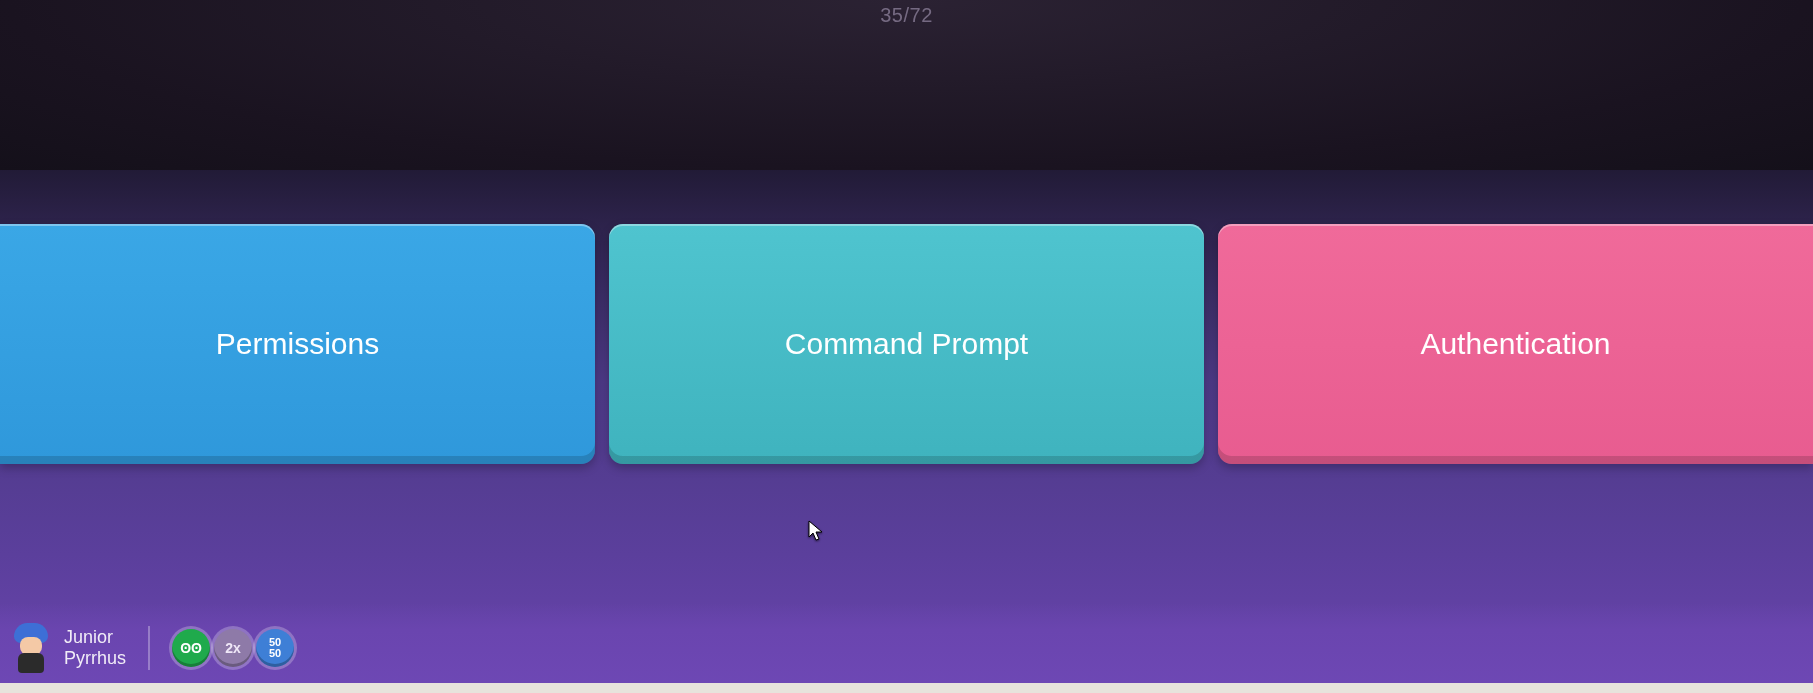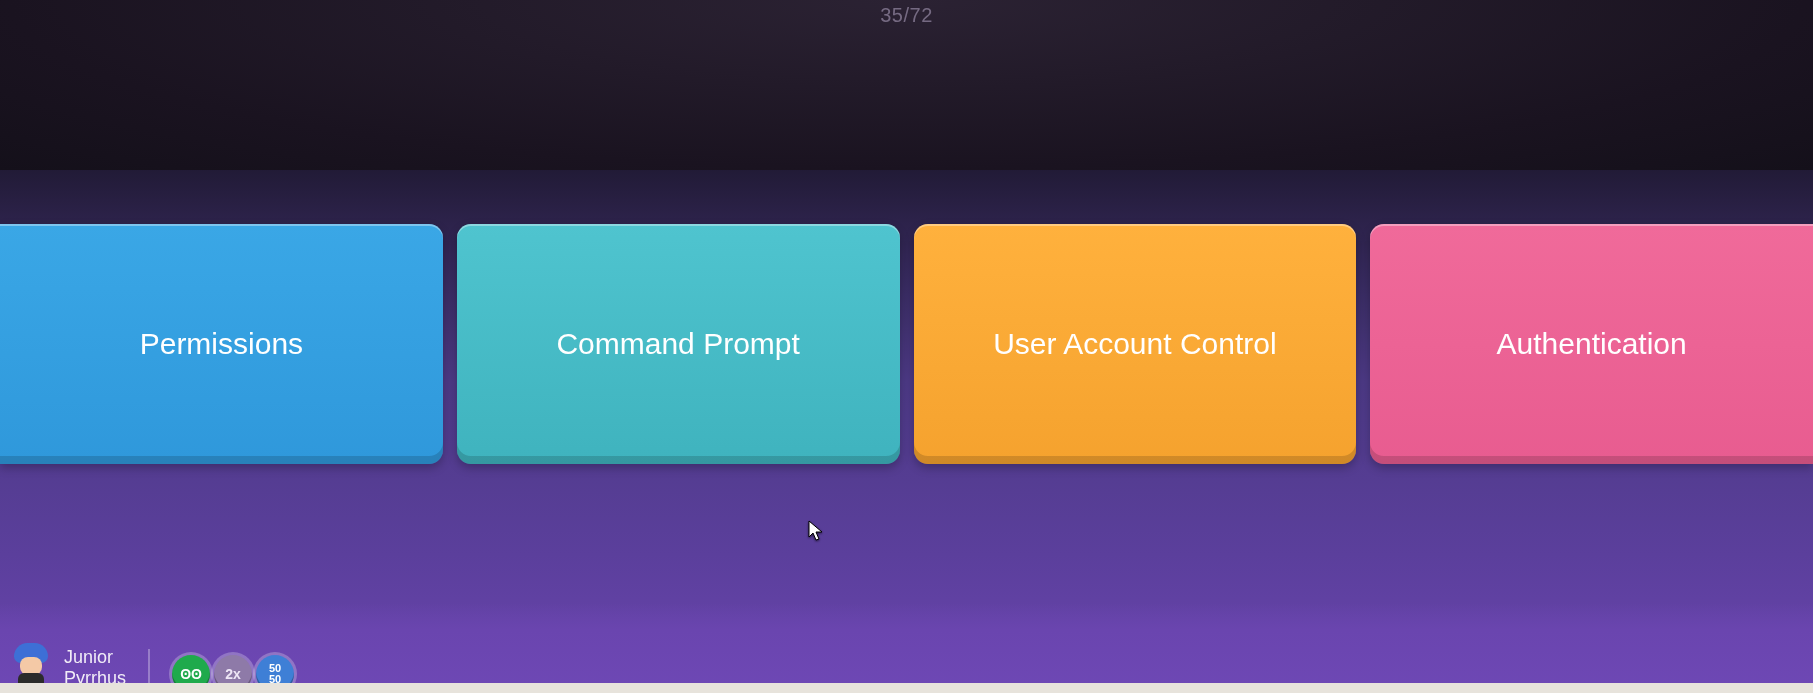--- a/index.html
+++ b/index.html
@@ -71,21 +71,21 @@
   .answer.teal   { background: linear-gradient(180deg,#4fc4cf 0%, #3fb3be 100%); }
   .answer.orange { background: linear-gradient(180deg,#ffb13d 0%, #f5a22e 100%); }
   .answer.pink   { background: linear-gradient(180deg,#f06a9a 0%, #e85c90 100%); }
 
   .footer {
     position: absolute;
     left: 0; right: 0; bottom: 0;
     height: 90px;
     background: linear-gradient(180deg, rgba(106,69,175,0) 0%, #6a45af 30%, #6e48b5 100%);
     display: flex;
-    align-items: flex-end;
+    align-items: center;
     padding-left: 10px;
     gap: 16px;
   }
   .bottom-strip {
     position: absolute;
     left: 0; right: 0; bottom: 0;
     height: 10px;
     background: #e7e3dc;
   }
 
@@ -168,23 +168,20 @@
     <div class="counter">35/72</div>
   </div>
 
   <div class="answers">
     <div class="answer blue">
       <span>Permissions</span>
     </div>
     <div class="answer teal">
       <span>Command Prompt</span>
     </div>
-    <div class="answer orange">
-      <span>User Account Control</span>
-    </div>
     <div class="answer pink">
       <span>Authentication</span>
     </div>
   </div>
 
   <div class="footer">
     <div class="avatar-wrap">
       <div class="avatar">
         <div class="hair"></div>
           <div class="face"></div>

